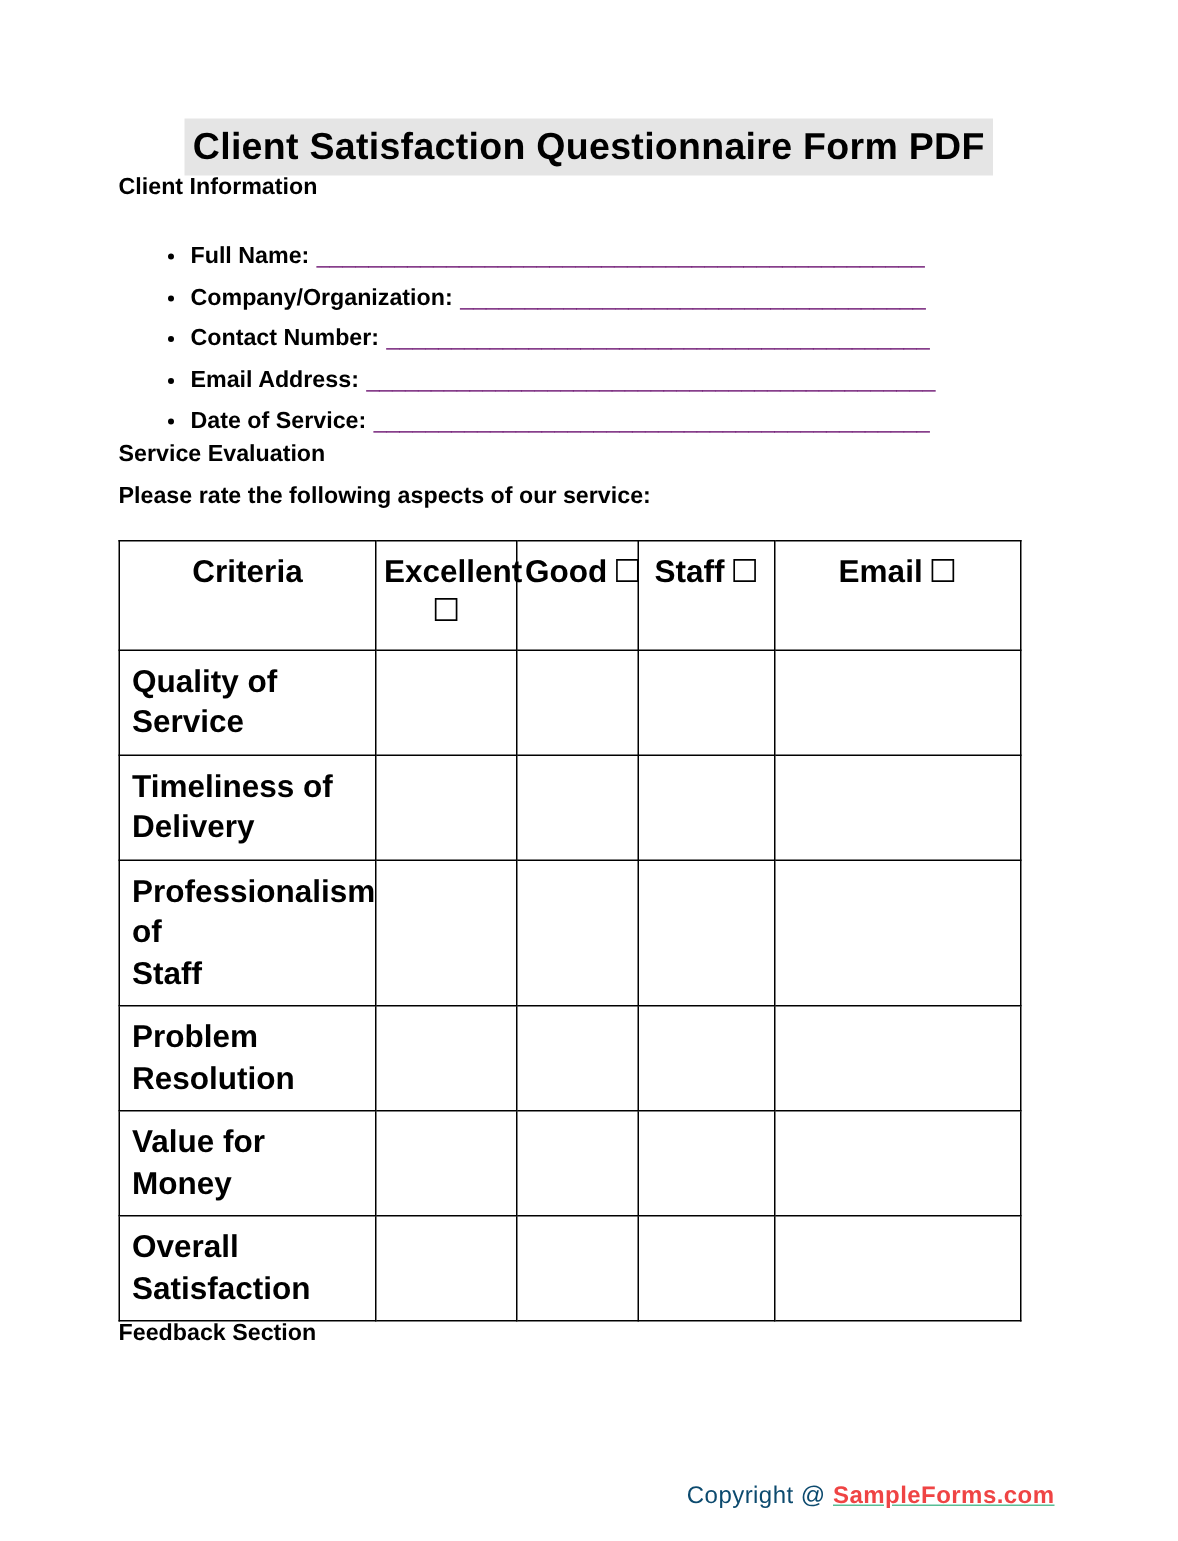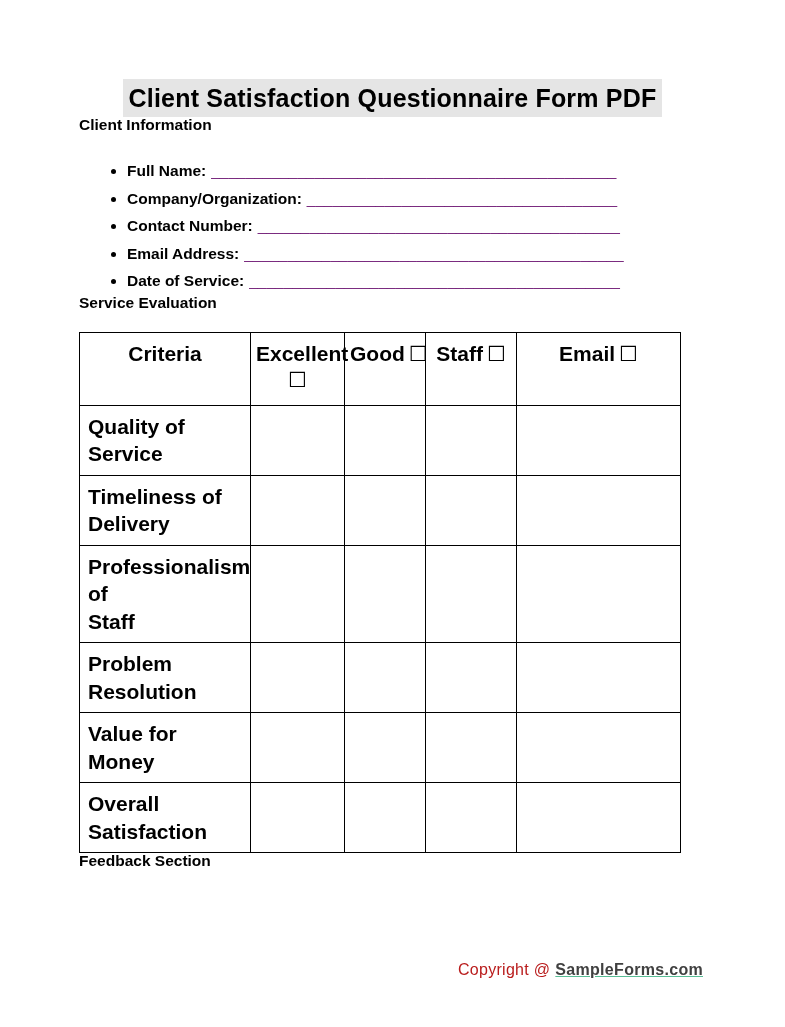--- a/index.html
+++ b/index.html
@@ -83,23 +83,23 @@
   th .box-inline { margin-left: 4px; }
   th .box-block { display: block; line-height: 26px; }
 
   .footer {
     margin: 90px 82px 0 0;
     text-align: right;
     font-size: 16px;
     line-height: 22px;
     letter-spacing: 0.3px;
   }
-  .copyright-text { color: #b91c1c; font-weight: normal; }
+  .copyright-text { color: #0c4a6e; font-weight: normal; }
   .brand-link {
-    color: #404040;
+    color: #ef4444;
     font-weight: bold;
     text-decoration: underline;
     text-decoration-color: #58bd95;
     margin-left: 5px;
     cursor: pointer;
   }
 </style>
 </head>
 <body>
 
@@ -123,20 +123,21 @@
     </li>
     <li>
       <span class="field-label">Email Address:</span><span class="field-line">____________________________________________</span>
     </li>
     <li>
       <span class="field-label">Date of Service:</span><span class="field-line">___________________________________________</span>
     </li>
   </ul>
 
   <h2 class="sec-heading h-service">Service Evaluation</h2>
+  <p class="instruction">Please rate the following aspects of our service:</p>
 
   <table class="rating-table">
     <colgroup>
       <col style="width:171px">
         <col style="width:94px">
         <col style="width:81px">
         <col style="width:91px">
         <col style="width:164px">
     </colgroup>
     <thead>

